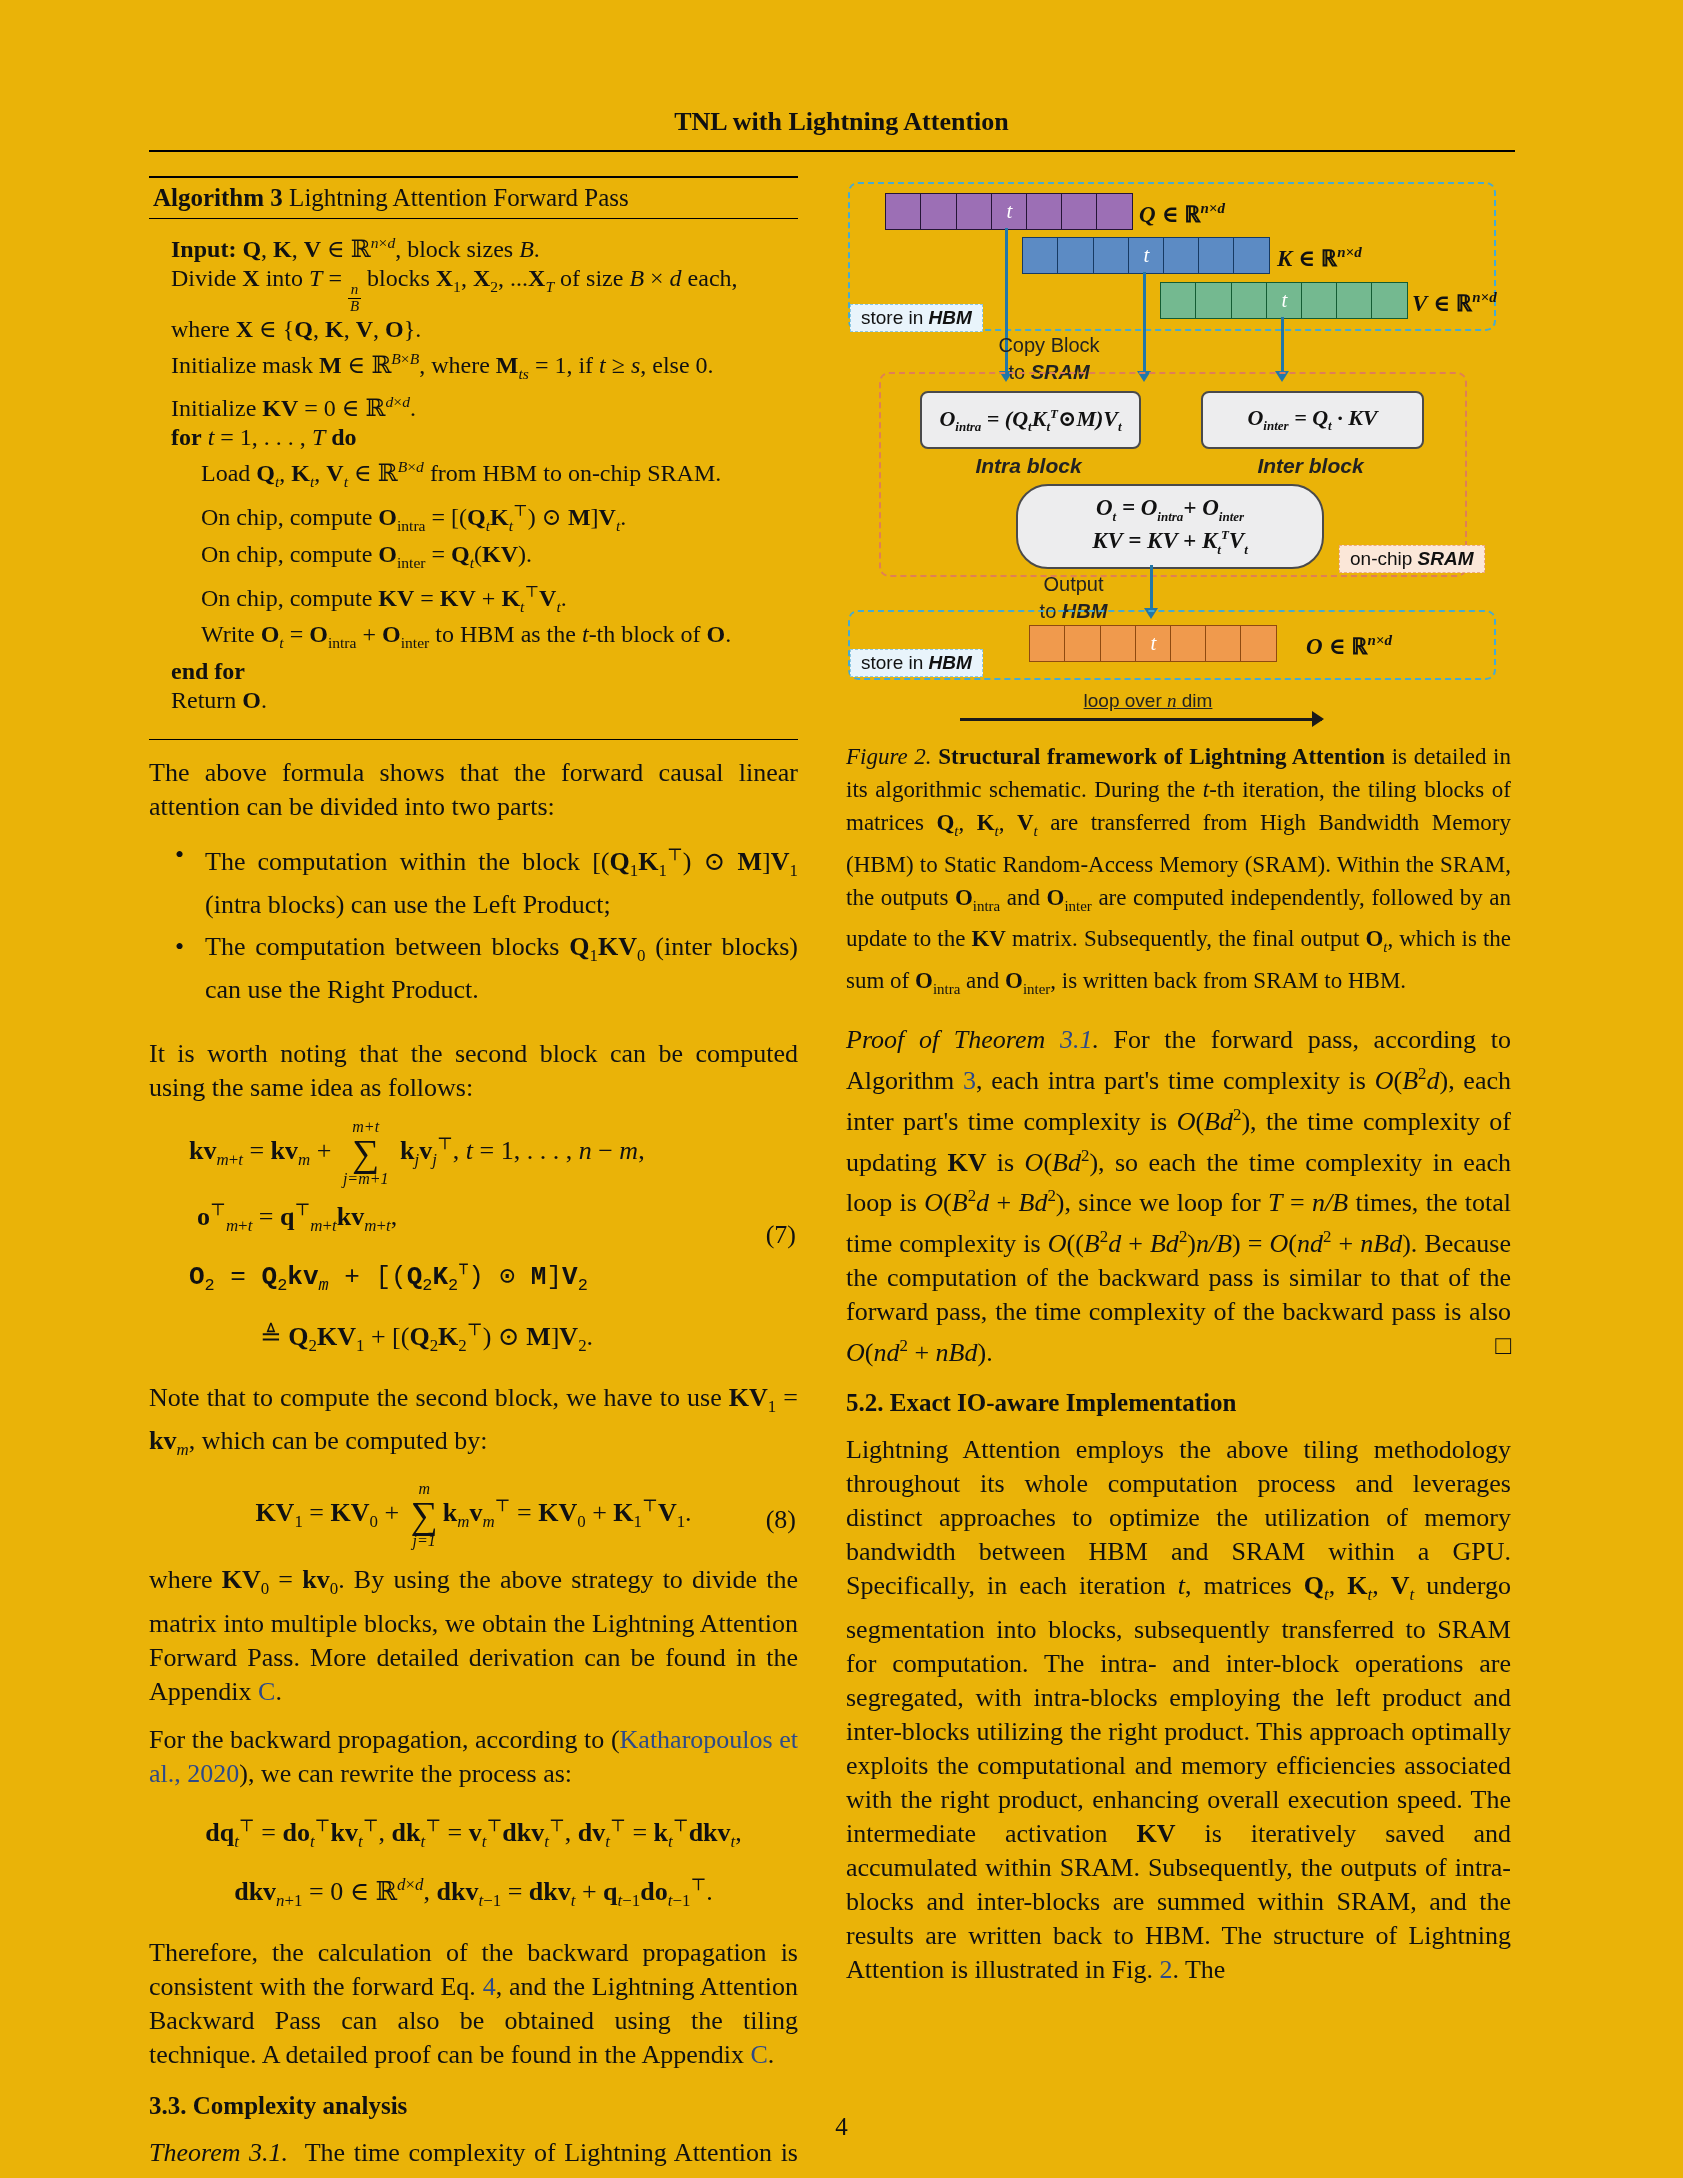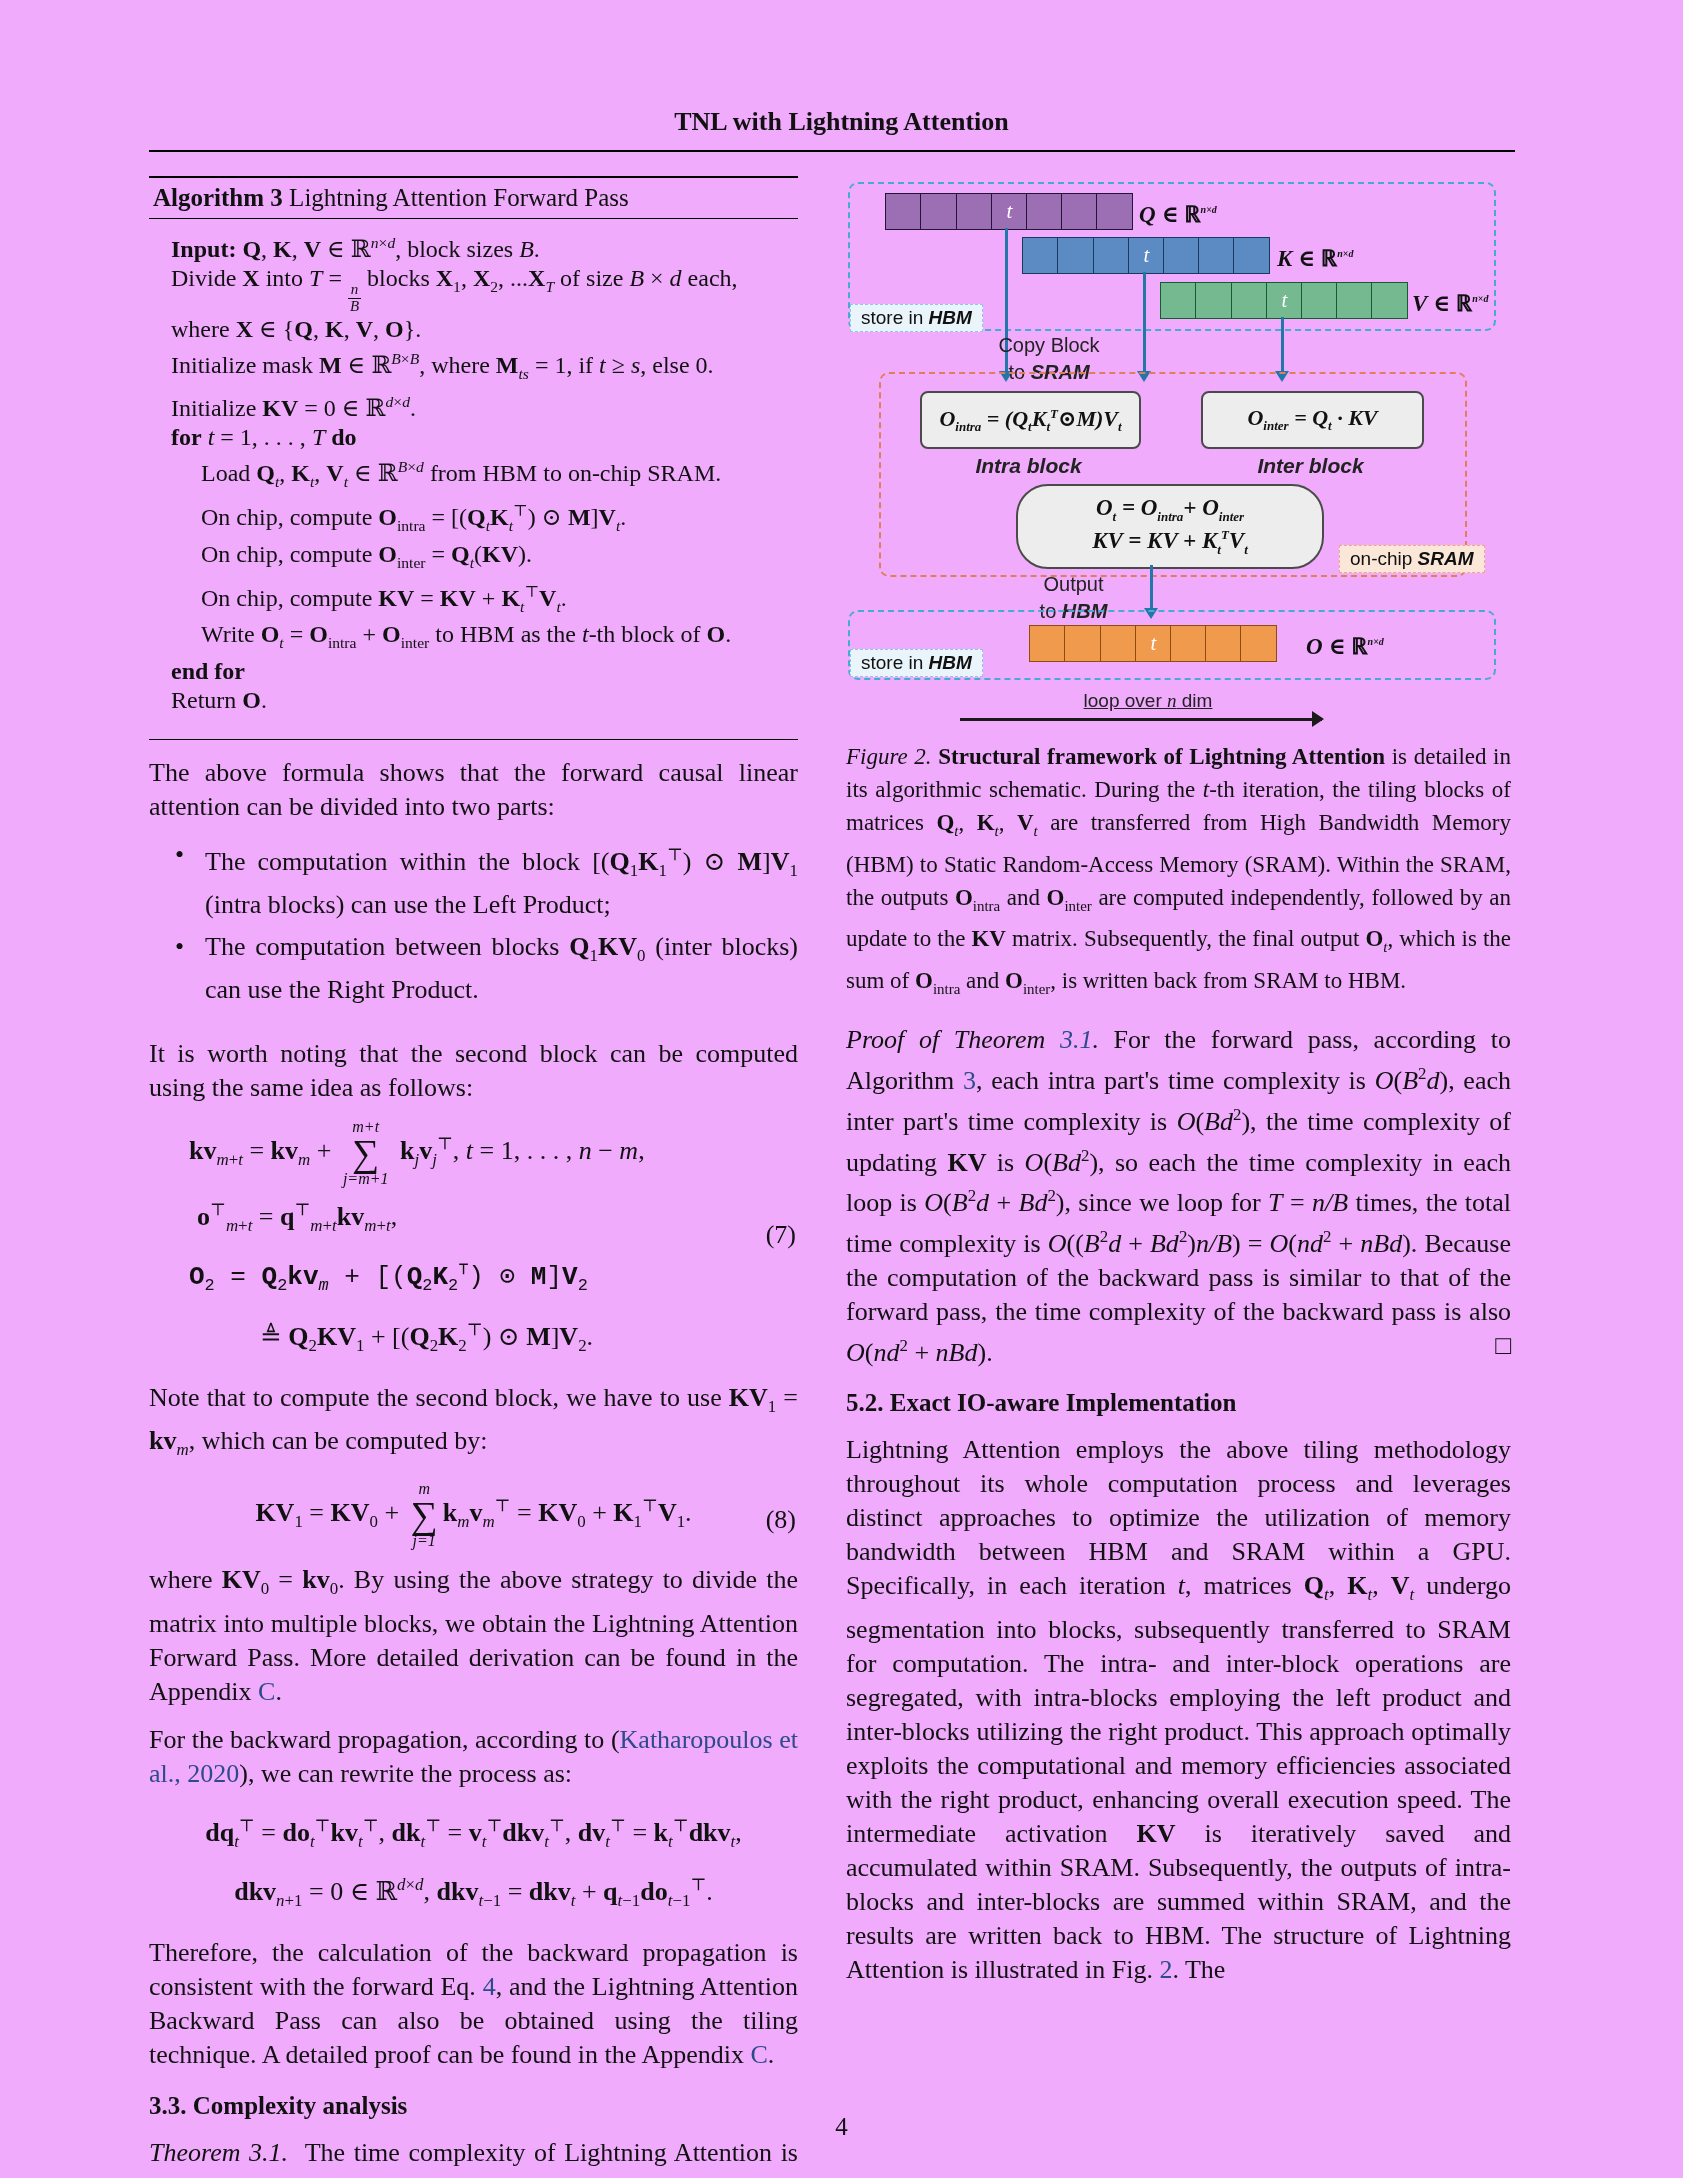--- a/index.html
+++ b/index.html
@@ -1,16 +1,16 @@
 <!DOCTYPE html>
 <html style="--q-fill: #9c6fb5; --q-border: #241536; --k-fill: #5c8bc4; --k-border: #173a63; --v-fill: #74b990; --v-border: #145c33; --o-fill: #f09a4d; --o-border: #8f4a10; --arrow: #2277a8; --hbm-border: #46abd3; --hbm-pill-bg: #e9f4fb; --hbm-pill-border: #8cc8e4; --sram-border: #e07e57; --sram-pill-bg: #fbe7d8; --sram-pill-border: #edaa82; --box-bg: #ededee; --box-border: #4a4a4a; --link: #2d4a8a;"><head>
 <meta charset="utf-8">
 <style>
   html,body{margin:0;padding:0;background:#ffffff;width:1683px;height:2178px;overflow:hidden;}
-  .page{position:relative;width:1683px;height:2178px;background:#f0abfc;color:#111;
+  .page{position:relative;width:1683px;height:2178px;background:#eab308;color:#111;
         font-family:"Liberation Serif","DejaVu Serif",serif;}
   
   .running-head{position:absolute;left:0;top:107px;width:1683px;text-align:center;
                 font-weight:bold;font-size:26px;}
   .head-rule{position:absolute;left:149px;top:150px;width:1366px;height:2.4px;background:#000;}
   
   .col-left{position:absolute;left:149px;top:176px;width:649px;}
   .col-right{position:absolute;left:846px;top:178px;width:665px;}
   p.body{font-size:26px;line-height:34px;margin:0 0 14px 0;text-align:justify;}
   p.caption{font-size:23px;line-height:33px;margin:6px 0 18px 0;text-align:justify;}
@@ -52,21 +52,21 @@
   .mrow{position:absolute;display:flex;}
   .cell{flex:none;width:35px;height:35px;border:1.8px solid #000;margin-left:-1.8px;
         display:flex;align-items:center;justify-content:center;}
   .cell.tcell{color:#fff;font-style:italic;font-family:"Liberation Serif",serif;font-size:21px;}
   .mrow.q{left:41px;top:15px;}  .mrow.q .cell{background:var(--q-fill);border-color:var(--q-border);}
   .mrow.k{left:178px;top:59px;} .mrow.k .cell{background:var(--k-fill);border-color:var(--k-border);}
   .mrow.v{left:316px;top:104px;}.mrow.v .cell{background:var(--v-fill);border-color:var(--v-border);}
   .mrow.o{left:185px;top:447px;}.mrow.o .cell{background:var(--o-fill);border-color:var(--o-border);}
   .mlabel{position:absolute;font-family:"Liberation Serif","DejaVu Serif",serif;font-size:23px;
           font-weight:bold;white-space:nowrap;}
-  .mlabel sup{font-size:10px;text-align:right;}
+  .mlabel sup{font-size:15px;text-align:right;}
   .ql{left:293px;top:19px;} .kl{left:431px;top:63px;} .vl{left:566px;top:108px;} .ol{left:460px;top:451px;}
   .pill{position:absolute;font-size:19px;padding:2px 10px;border-radius:0;white-space:nowrap;}
   .hbm-pill{background:var(--hbm-pill-bg,#e9f4fb);border:1.8px dashed var(--hbm-pill-border,#8cc8e4);}
   .p1{left:4px;top:126px;} .p2{left:4px;top:471px;}
   .sram-pill{left:493px;top:367px;background:var(--sram-pill-bg,#fbe7d8);
              border:1.8px dashed var(--sram-pill-border,#edaa82);}
   .varrow{position:absolute;width:3px;background:var(--arrow,#2277a8);}
   .varrow::after{content:"";position:absolute;bottom:-11px;left:-6px;
                  border:7.4px solid transparent;border-top:11px solid var(--arrow,#2277a8);}
   .aq{left:159px;top:50px;height:150px;} .ak{left:297px;top:94px;height:106px;}

